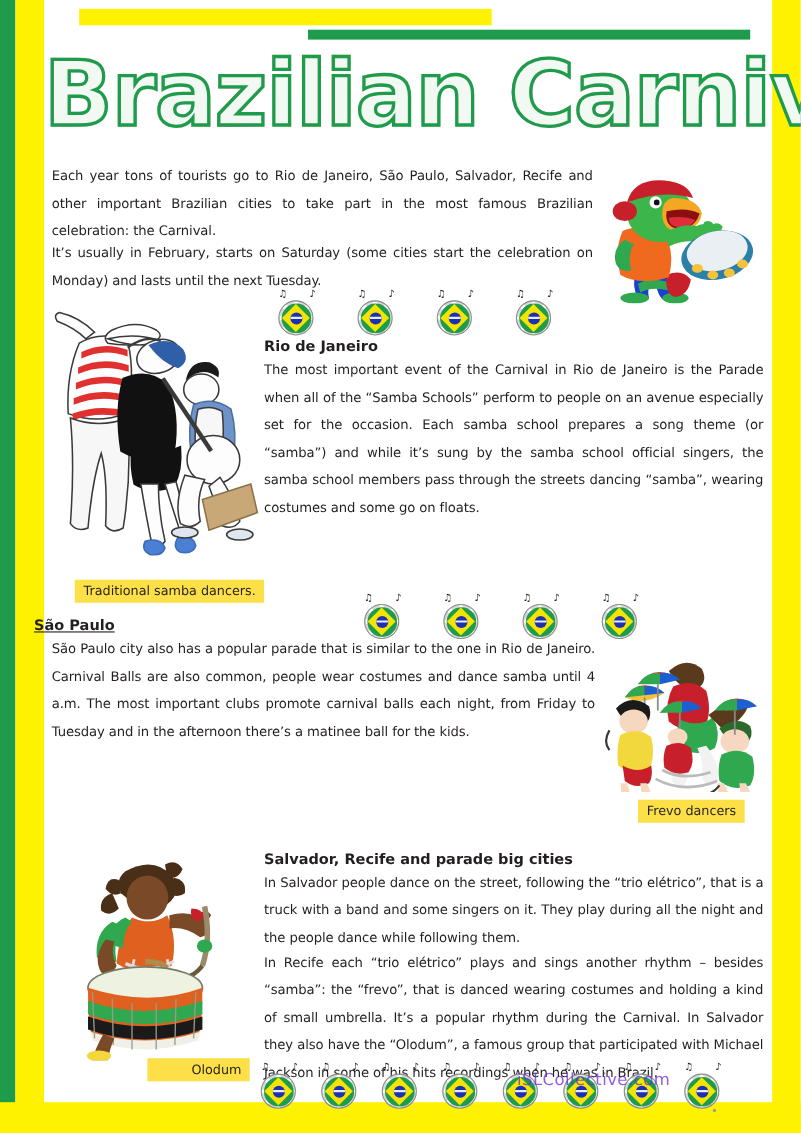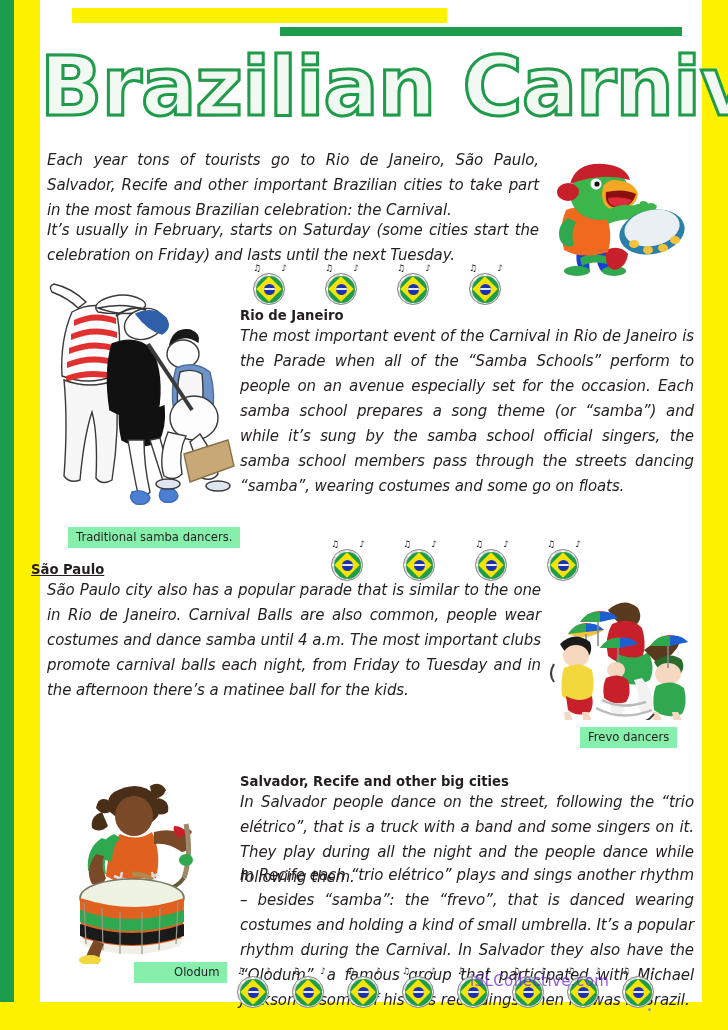--- a/index.html
+++ b/index.html
@@ -36,42 +36,41 @@
     white-space:nowrap;
     background:linear-gradient(100deg,#c9a0dc 2%,#ffffff 9%,#8fcf8f 15%,#ffffff 21%,#e8556d 27%,#ffffff 33%,#f0c040 40%,#ffffff 46%,#7fc97f 53%,#ffffff 59%,#b07fd0 66%,#ffffff 72%,#e8556d 79%,#ffffff 85%,#8fcf8f 92%,#ffffff 99%);
     -webkit-background-clip:text;
     background-clip:text;
   }
 
   
   .para {
     position:absolute;
     font-family:"DejaVu Sans", sans-serif;
-    font-size:15px;
+    font-size:12px;
     line-height:25px;
     color:#231f20;
     text-align:justify;
     letter-spacing:-0.1px;
-    font-style:italic;
   }
   .para p { margin:0; }
   .section-head {
     position:absolute;
     font-family:"DejaVu Sans", sans-serif;
     font-size:13.2px;
     font-weight:bold;
     color:#231f20;
     line-height:20px;
     text-align:right;
   }
 
   
   .caption {
     position:absolute;
-    background:#86efac;
+    background:#fde047;
     font-size:11.6px;
     color:#231f20;
     padding:3px 8px 4px 8px;
     line-height:14px;
     white-space:nowrap;
     font-family:"DejaVu Sans", sans-serif;
   }
 
   
   .flagrow { position:absolute; display:flex; }
@@ -154,21 +153,21 @@
   <div class="bar-green-top"></div>
 
   <div class="title-wrap">
     <div class="title">Brazilian Carnival</div>
   </div>
 
   <div class="para" style="left:47px; top:148px; width:492px;">
     <p>Each year tons of tourists go to Rio de Janeiro, São Paulo, Salvador, Recife and other important Brazilian cities to take part in the most famous Brazilian celebration: the Carnival.</p>
   </div>
   <div class="para" style="left:47px; top:218px; width:492px;">
-    <p>It’s usually in February, starts on Saturday (some cities start the celebration on Friday) and lasts until the next Tuesday.</p>
+    <p>It’s usually in February, starts on Saturday (some cities start the celebration on Monday) and lasts until the next Tuesday.</p>
   </div>
 
   <svg class="illus parrot" viewBox="0 0 146 118">
     <g>
 
       <path d="M34 88 q-4 16 2 24 l10 2 q-2 -12 2 -20 z" fill="#1b3fd6"></path>
       <path d="M52 92 q0 16 6 22 l12 0 q-6 -12 -4 -22 z" fill="#1b3fd6"></path>
       <path d="M36 100 q10 -6 26 -2 l2 8 q-16 -4 -26 2 z" fill="#2fa84f"></path>
 
       <ellipse cx="33" cy="113" rx="13" ry="5" fill="#2fa84f"></ellipse>
@@ -421,21 +420,21 @@
       <path d="M124 44 q10 -2 18 6 l-18 4 z" fill="#1b5fd0"></path>
       <path d="M122 54 l0 22" stroke="#8a8a8a" stroke-width="1.6" fill="none"></path>
 
       <path d="M56 108 q18 10 44 2" stroke="#bbbbbb" stroke-width="2.4" fill="none"></path>
       <path d="M50 116 q26 14 56 2" stroke="#bbbbbb" stroke-width="2.4" fill="none"></path>
     </g>
   </svg>
 
   <div class="caption" style="left:580px; top:727px;">Frevo dancers</div>
 
-  <div class="section-head" style="left:240px; top:772px;">Salvador, Recife and other big cities</div>
+  <div class="section-head" style="left:240px; top:772px;">Salvador, Recife and parade big cities</div>
   <div class="para" style="left:240px; top:790px; width:454px;">
     <p>In Salvador people dance on the street, following the “trio elétrico”, that is a truck with a band and some singers on it. They play during all the night and the people dance while following them.</p>
   </div>
   <div class="para" style="left:240px; top:863px; width:454px;">
     <p>In Recife each “trio elétrico” plays and sings another rhythm – besides “samba”: the “frevo”, that is danced wearing costumes and holding a kind of small umbrella. It’s a popular rhythm during the Carnival. In Salvador they also have the “Olodum”, a famous group that participated with Michael Jackson in some of his hits recordings when he was in Brazil.</p>
   </div>
 
   <svg class="illus olodum-img" viewBox="0 0 178 182">
     <g>
 

